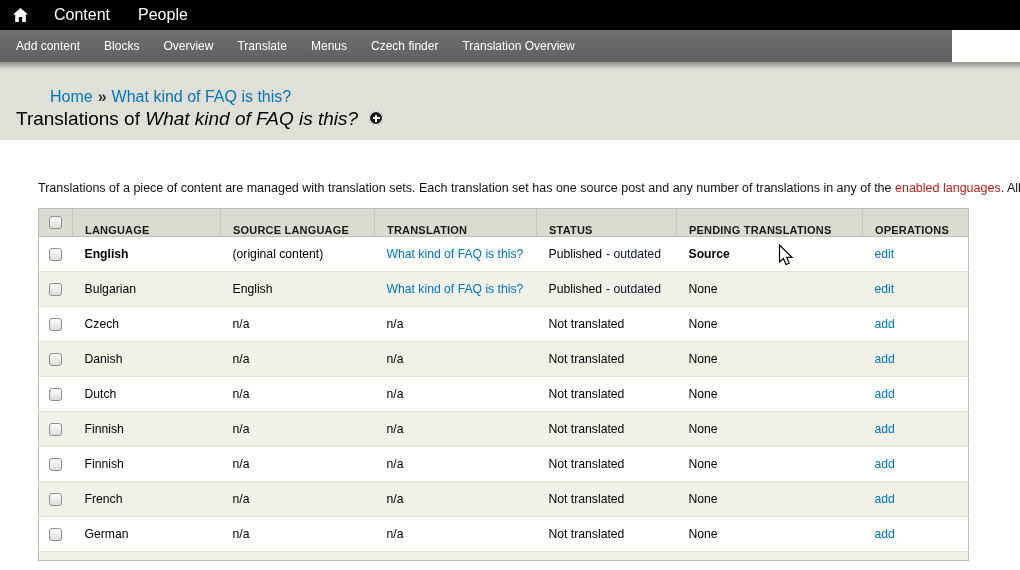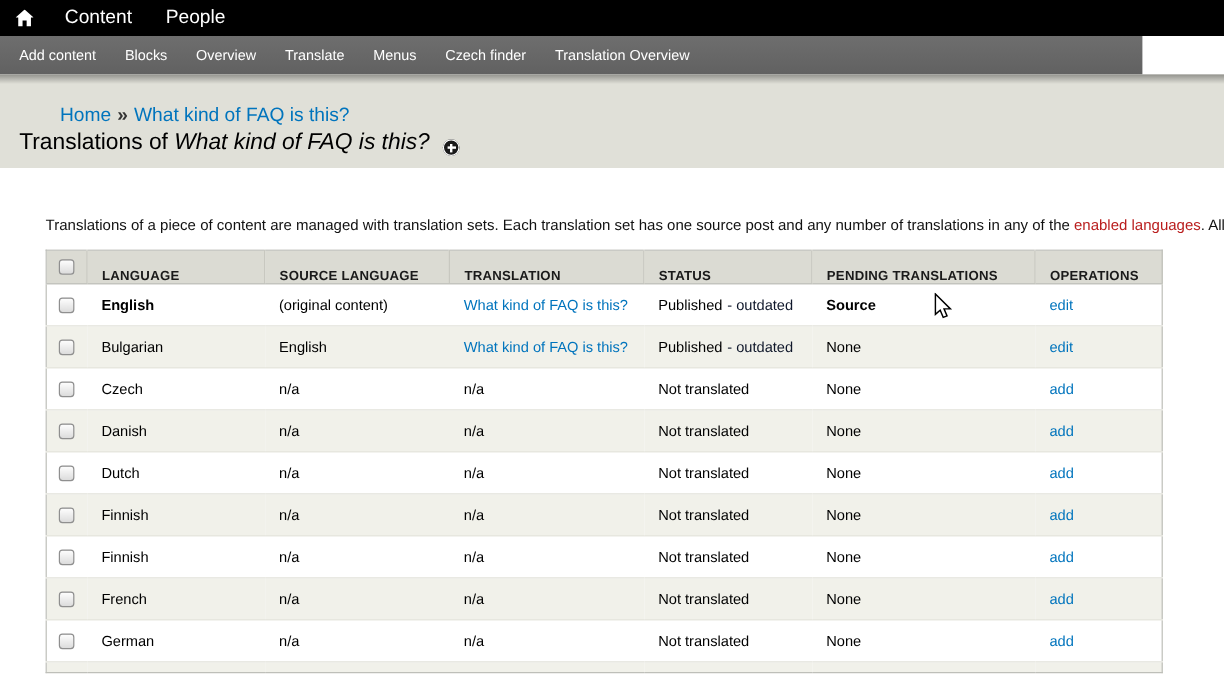--- a/index.html
+++ b/index.html
@@ -41,21 +41,21 @@
   }
   .header-band::before {
     content: ""; position: absolute; left: 0; top: 0; width: 100%; height: 8px;
     background: linear-gradient(rgba(0,0,0,0.35), rgba(0,0,0,0));
   }
   .breadcrumb { position: absolute; left: 18px; top: 88px; font-size: 16px; color: #3c3c3c; white-space: nowrap; margin-left: 32px; }
   .breadcrumb a { color: #0074bd; text-decoration: none; cursor: pointer; }
   .breadcrumb .sep { margin: 0 5px; font-weight: bold; color: #333; }
   .page-title {
     position: absolute; left: 16px; top: 108px; font-size: 19px; color: #000;
-    font-weight: 400; white-space: nowrap; display: flex; align-items: flex-end;
+    font-weight: 400; white-space: nowrap; display: flex; align-items: flex-start;
   }
   .page-title em { font-style: italic; }
   .plus-icon {
     display: inline-block; width: 14px; height: 14px; margin-left: 11px; margin-top: 3px;
     background: #1a1a1a; border-radius: 50%; position: relative; cursor: pointer;
     box-shadow: 0 0 0 1px #fff inset;
   }
   .plus-icon::before, .plus-icon::after {
     content: ""; position: absolute; background: #fff;
   }

